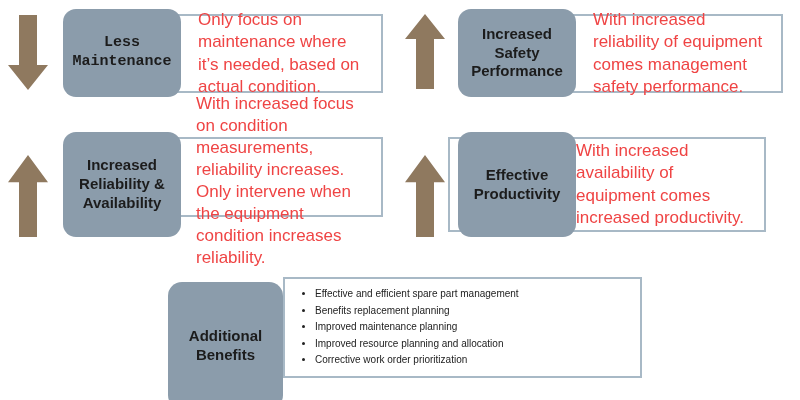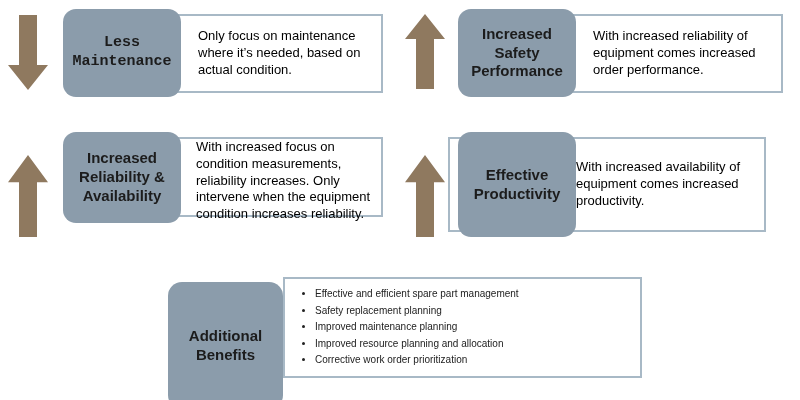--- a/index.html
+++ b/index.html
@@ -17,23 +17,23 @@
 
   .desc-box {
     position: absolute;
     background: #ffffff;
     border: 2px solid #a8b9c6;
     box-sizing: border-box;
     display: flex;
     align-items: center;
   }
   .desc-text {
-    font-size: 13px;
+    font-size: 17px;
     line-height: 1.3;
-    color: #000000;
+    color: #ef4444;
   }
   .card-label {
     position: absolute;
     background: #8b9cab;
     border-radius: 13px;
     box-sizing: border-box;
     display: flex;
     align-items: center;
     justify-content: center;
     text-align: center;
@@ -80,37 +80,37 @@
     </div>
   </div>
 
   <div>
     <span class="arrow-icon" style="left:405px; top:14px; width:40px; height:75px;">
       <svg viewBox="0 0 40 78" preserveAspectRatio="none">
           <polygon points="20,0 40,26 29,26 29,78 11,78 11,26 0,26"></polygon>
         </svg>
     </span>
     <div class="desc-box" style="left:465px; top:14px; width:318px; height:79px; padding:0 10px 0 126px;">
-      <div class="desc-text">With increased reliability of equipment comes increased order performance.</div>
+      <div class="desc-text">With increased reliability of equipment comes management safety performance.</div>
     </div>
     <div class="card-label" style="left:458px; top:9px; width:118px; height:88px;">
       <span>Increased Safety Performance</span>
     </div>
   </div>
 
   <div>
     <span class="arrow-icon" style="left:8px; top:155px; width:40px; height:82px;">
       <svg viewBox="0 0 40 78" preserveAspectRatio="none">
           <polygon points="20,0 40,26 29,26 29,78 11,78 11,26 0,26"></polygon>
         </svg>
     </span>
     <div class="desc-box" style="left:70px; top:137px; width:313px; height:80px; padding:8px 6px 0 124px;">
       <div class="desc-text">With increased focus on condition measurements, reliability increases. Only intervene when the equipment condition increases reliability.</div>
     </div>
-    <div class="card-label" style="left:63px; top:132px; width:118px; height:91px;">
+    <div class="card-label" style="left:63px; top:132px; width:118px; height:105px;">
       <span>Increased Reliability &amp; Availability</span>
     </div>
   </div>
 
   <div>
     <span class="arrow-icon" style="left:405px; top:155px; width:40px; height:82px;">
       <svg viewBox="0 0 40 78" preserveAspectRatio="none">
           <polygon points="20,0 40,26 29,26 29,78 11,78 11,26 0,26"></polygon>
         </svg>
     </span>
@@ -119,21 +119,21 @@
     </div>
     <div class="card-label" style="left:458px; top:132px; width:118px; height:105px;">
       <span>Effective Productivity</span>
     </div>
   </div>
 
   <div>
     <div class="benefits-box" style="left:283px; top:277px; width:359px; height:101px;">
       <ul class="benefits-list">
         <li>Effective and efficient spare part management</li>
-        <li>Safety replacement planning</li>
+        <li>Benefits replacement planning</li>
         <li>Improved maintenance planning</li>
         <li>Improved resource planning and allocation</li>
         <li>Corrective work order prioritization</li>
       </ul>
     </div>
     <div class="card-label" style="left:168px; top:282px; width:115px; height:127px; border-radius:14px;">
       <span>Additional Benefits</span>
     </div>
   </div>
 

